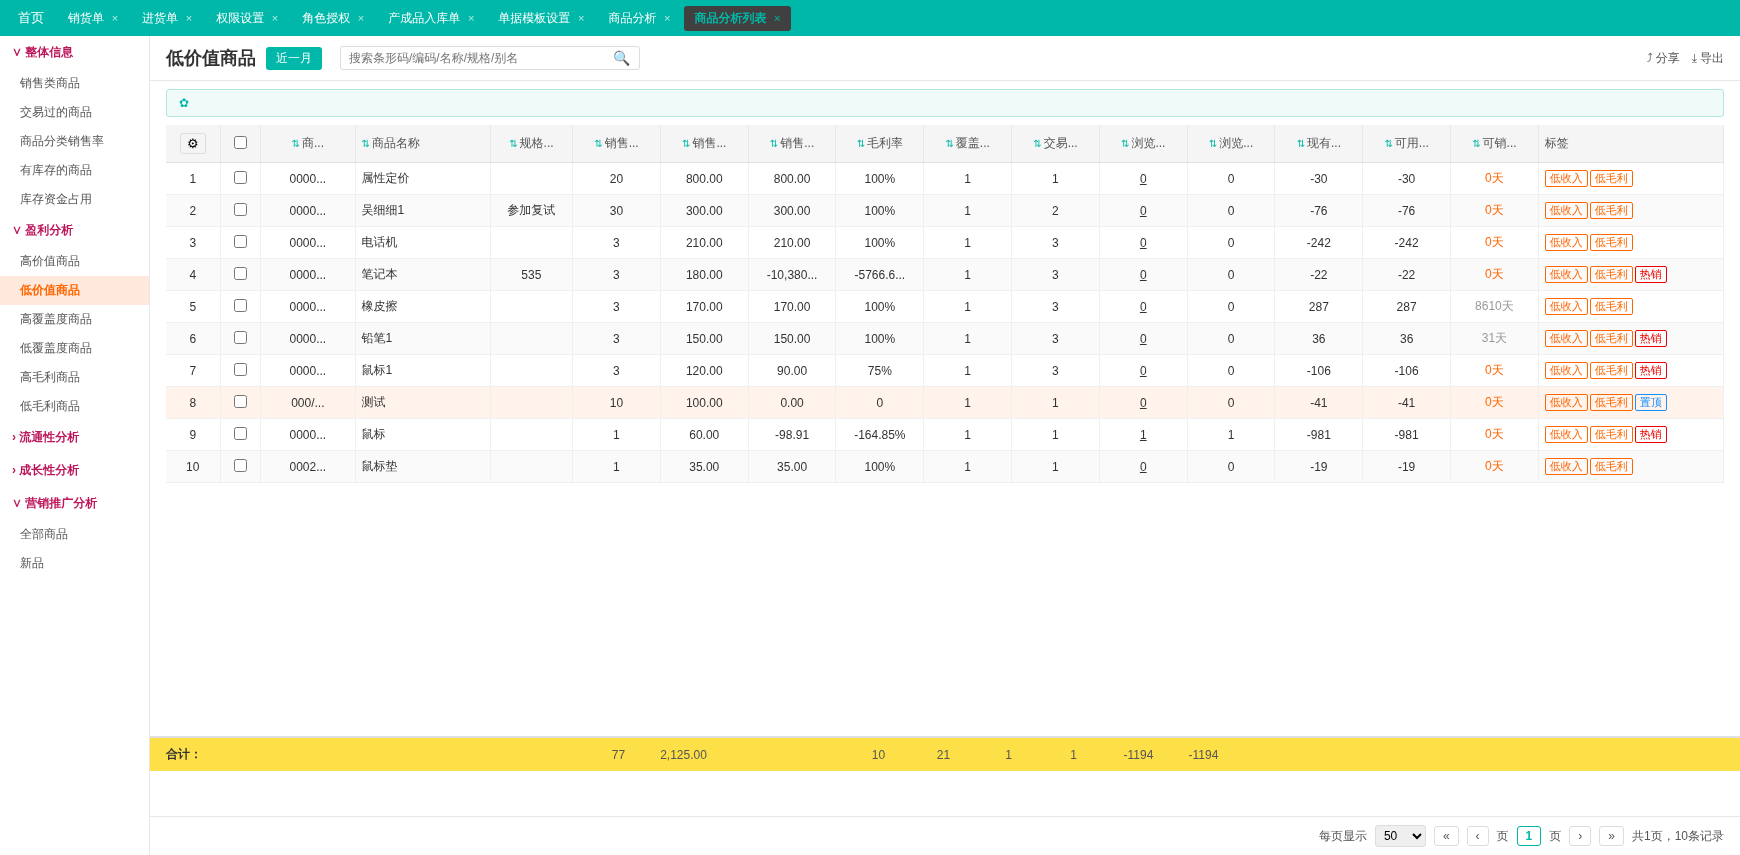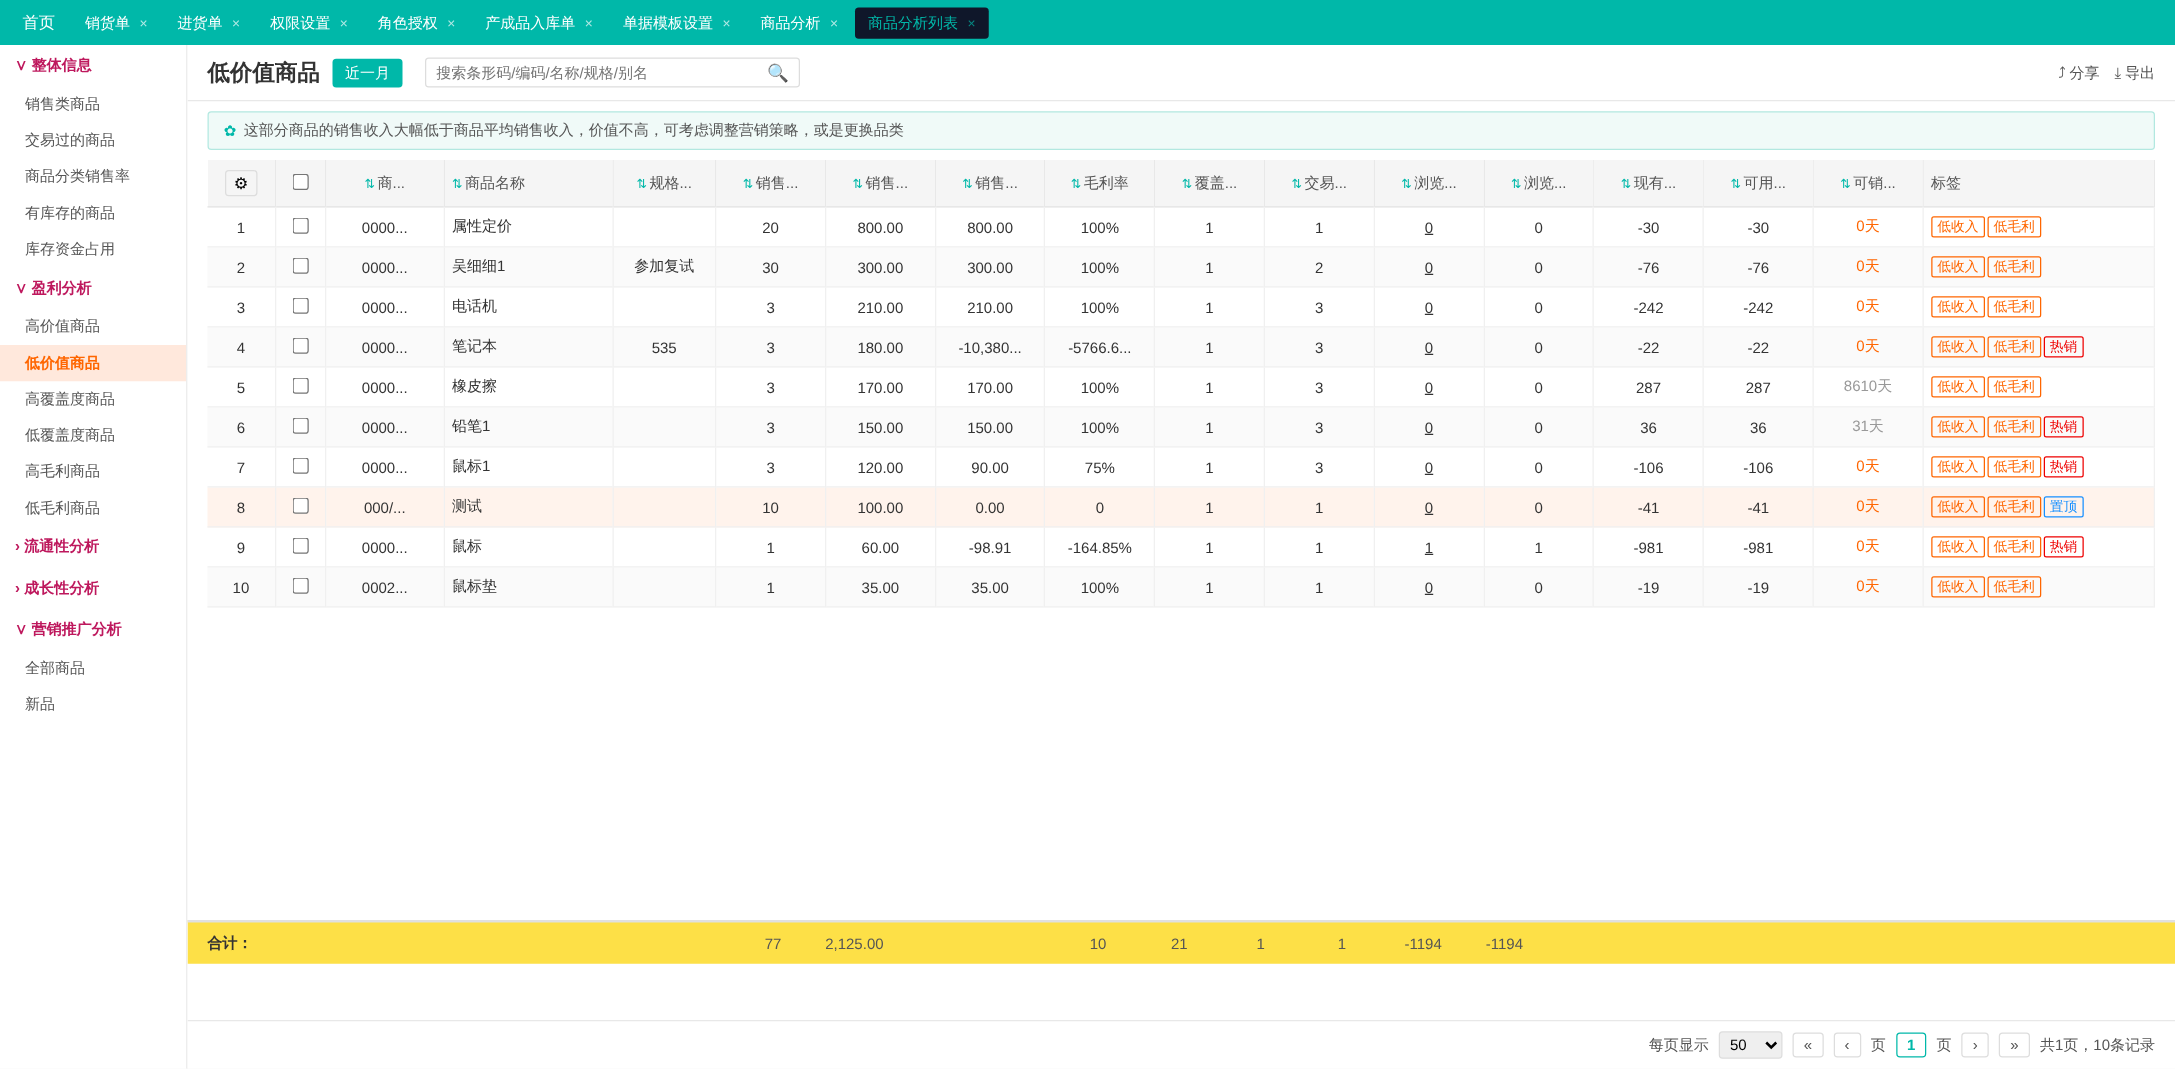--- a/index.html
+++ b/index.html
@@ -15,21 +15,21 @@
       gap: 4px;
     }
     .nav-item {
       color: #fff;
       padding: 4px 10px;
       cursor: pointer;
       border-radius: 3px;
       white-space: nowrap;
       font-size: 13px;
     }
-    .nav-item.active { background: #0f172a; color: #00b8a9; font-weight: normal; }
+    .nav-item.active { background: #404040; color: #00b8a9; font-weight: bold; }
     .nav-item .close-x { margin-left: 4px; font-size: 11px; opacity: 0.7; }
 
     
     .main-layout {
       display: flex;
       height: calc(100vh - 36px);
     }
 
     
     .sidebar {
@@ -333,21 +333,20 @@
         </div>
         <div class="action-btn">
           <span>⤓</span>
           <span>导出</span>
         </div>
       </div>
     </div>
 
     <div class="info-bar">
       <span class="info-icon">✿</span>
-      <span>这部分商品的销售收入大幅低于商品平均销售收入，价值不高，可考虑调整营销策略，或是更换品类</span>
     </div>
 
     <div class="table-container">
       <table>
         <thead>
           <tr>
             <th class="col-num">
               <button class="gear-btn">⚙</button>
             </th>
             <th class="col-check">

